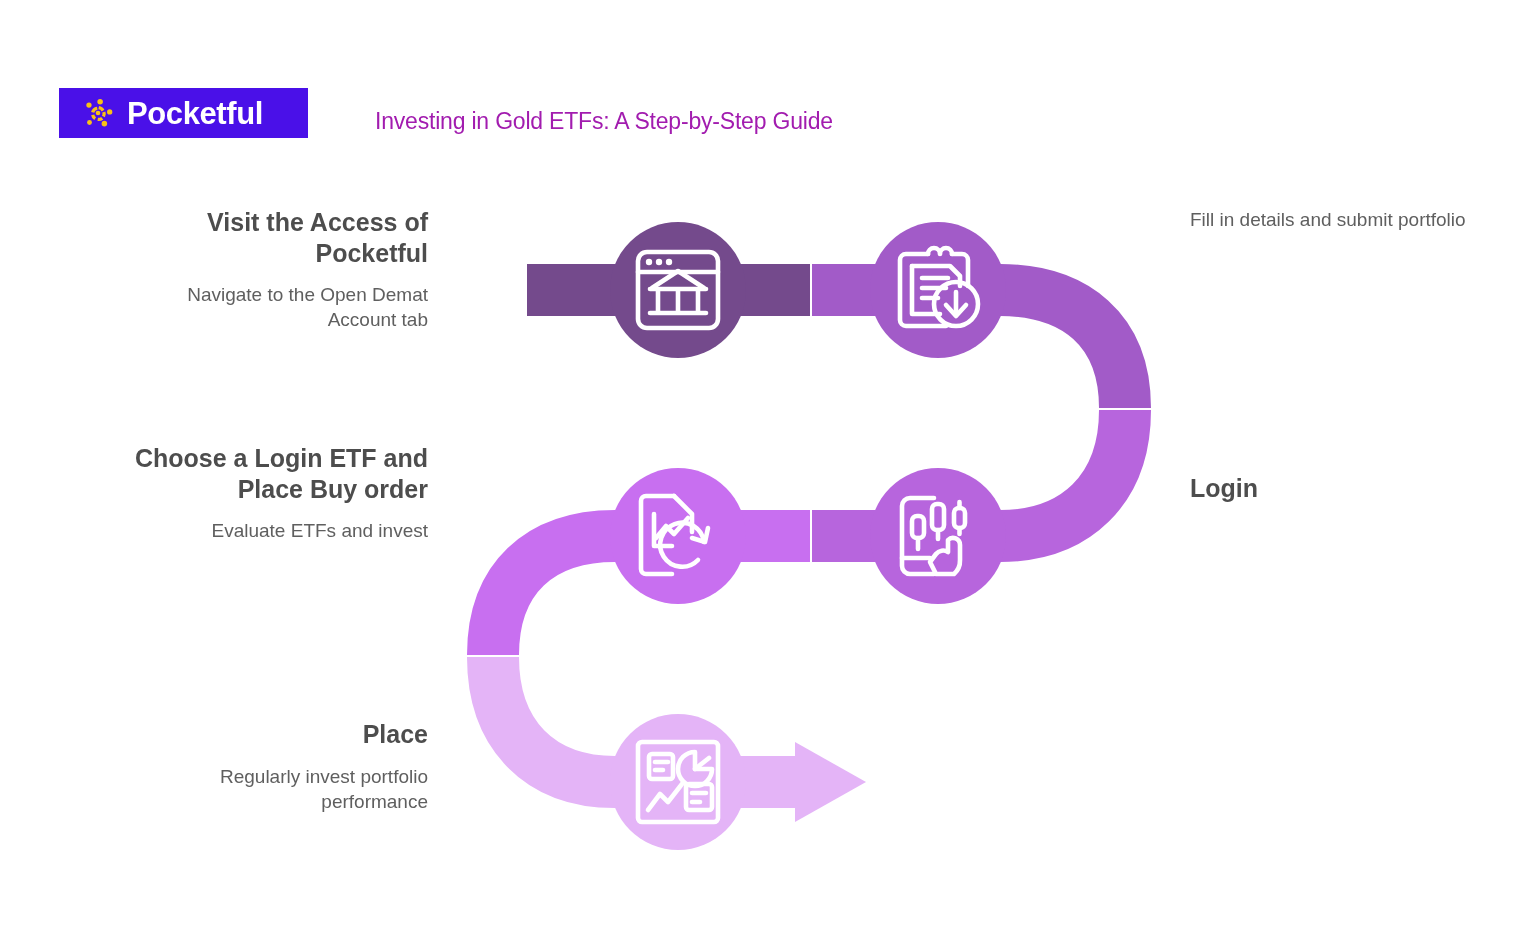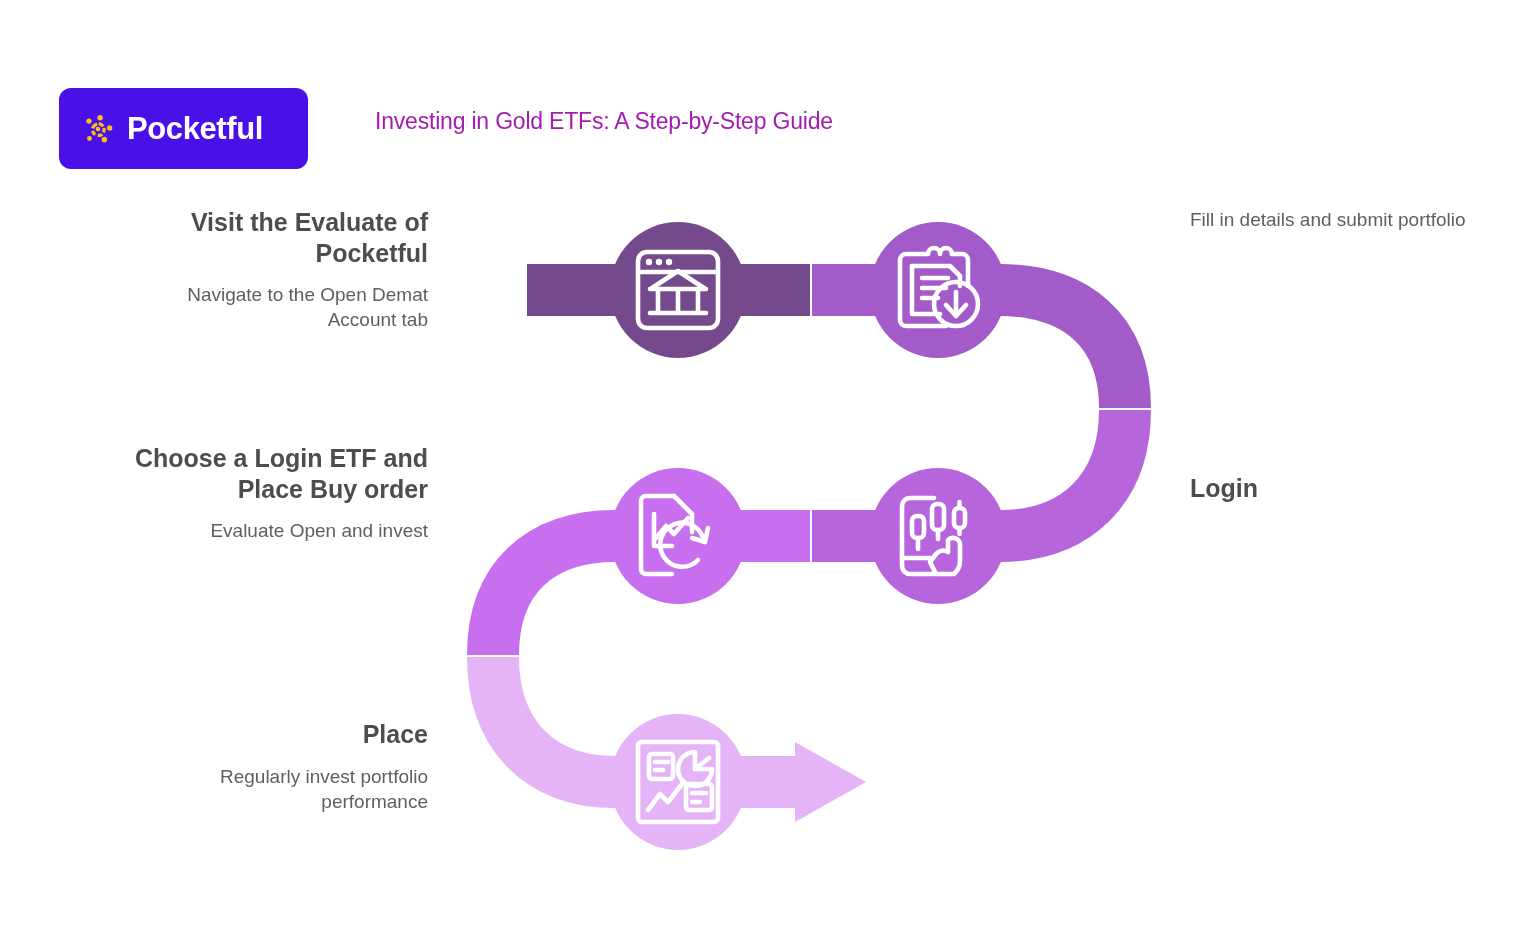--- a/index.html
+++ b/index.html
@@ -10,23 +10,23 @@
     position:relative;
     overflow:hidden;
     color:#4a4a4a;
   }
 
   
   #header { position:absolute; left:0; top:0; width:100%; height:190px; }
 
   #logo-badge {
     position:absolute; left:59px; top:88px;
-    width:249px; height:81px;
+    width:249px; height:50px;
     background:#4a10e8;
-    border-radius:12px;
+    border-radius:0;
     display:flex; align-items:center;
     padding-left:22px;
     gap:12px;
   }
   #logo-mark { width:34px; height:34px; flex:0 0 34px; }
   #logo-word {
     color:#ffffff;
     font-size:31px;
     font-weight:bold;
     letter-spacing:-0.4px;
@@ -179,31 +179,31 @@
     <path class="ic" d="M17,-30 a17,17 0 1 0 17,17 L17,-13 z"></path>
     <line class="ic" x1="17" y1="-13" x2="31" y2="-24"></line>
     <polyline class="ic" points="-30,28 -18,12 -10,20 4,2"></polyline>
     <rect class="ic" x="8" y="2" width="26" height="26" rx="3"></rect>
     <line class="ic" x1="14" y1="11" x2="28" y2="11"></line>
     <line class="ic" x1="14" y1="20" x2="22" y2="20"></line>
   </g>
 </svg>
 
 <div id="step-1" class="step-text align-right">
-  <div class="step-title">Visit the Evaluate of Pocketful</div>
+  <div class="step-title">Visit the Access of Pocketful</div>
   <div class="step-desc">Navigate to the Open Demat Account tab</div>
 </div>
 
 <div id="step-2" class="step-text align-left">
   <div class="step-desc">Fill in details and submit portfolio</div>
 </div>
 
 <div id="step-3" class="step-text align-right">
   <div class="step-title">Choose a Login ETF and Place Buy order</div>
-  <div class="step-desc">Evaluate Open and invest</div>
+  <div class="step-desc">Evaluate ETFs and invest</div>
 </div>
 
 <div id="step-4" class="step-text align-left">
   <div class="step-title">Login</div>
 </div>
 
 <div id="step-5" class="step-text align-right">
   <div class="step-title">Place</div>
   <div class="step-desc">Regularly invest portfolio performance</div>
 </div>

